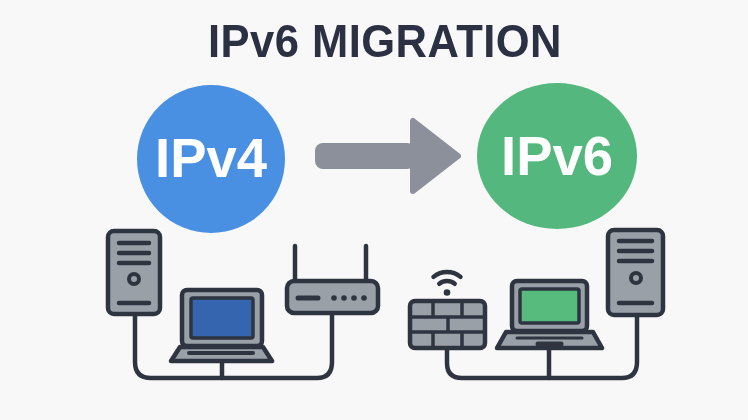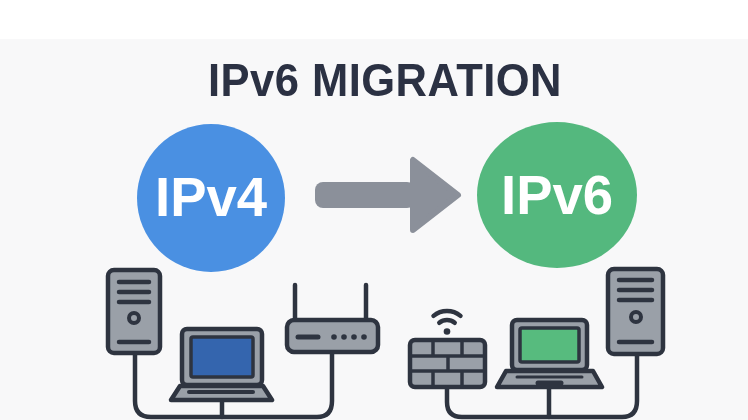--- a/index.html
+++ b/index.html
@@ -1,17 +1,17 @@
 <!DOCTYPE html>
 <html><head>
 <meta charset="utf-8">
 <style>
   html,body{margin:0;padding:0;}
   body{width:748px;height:420px;overflow:hidden;font-family:"Liberation Sans",sans-serif;}
-  .stage{position:relative;width:748px;height:300px;background:#f8f8f9;margin-top:39px;}
+  .stage{position:relative;width:748px;height:300px;background:#f8f8f9;}
   svg{display:block;}
   .svg-title{font-family:"Liberation Sans",sans-serif;font-weight:700;font-size:46px;letter-spacing:.5px;}
   .circle-label{font-family:"Liberation Sans",sans-serif;font-weight:700;font-size:56px;}
   .outline{stroke:#2e3440;}
   .devfill{fill:#9aa0a8;}
   .noFill{fill:none;}
   .rcap{stroke-linecap:round;stroke-linejoin:round;}
 </style>
 </head>
 <body>

